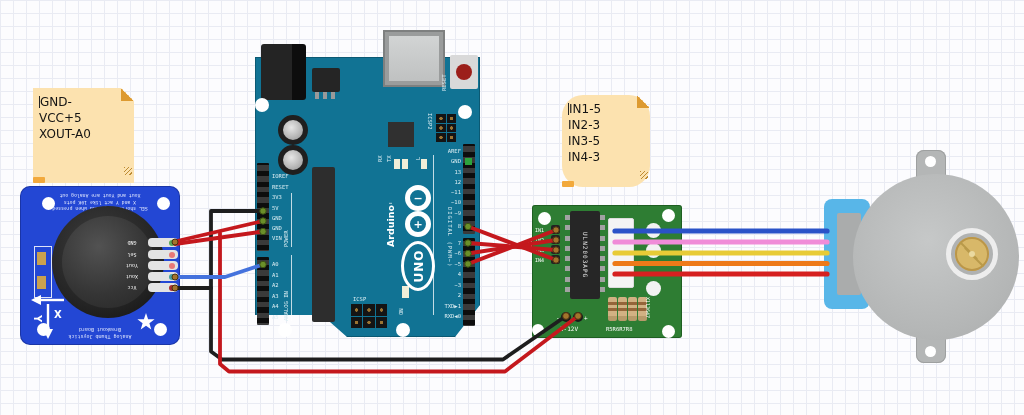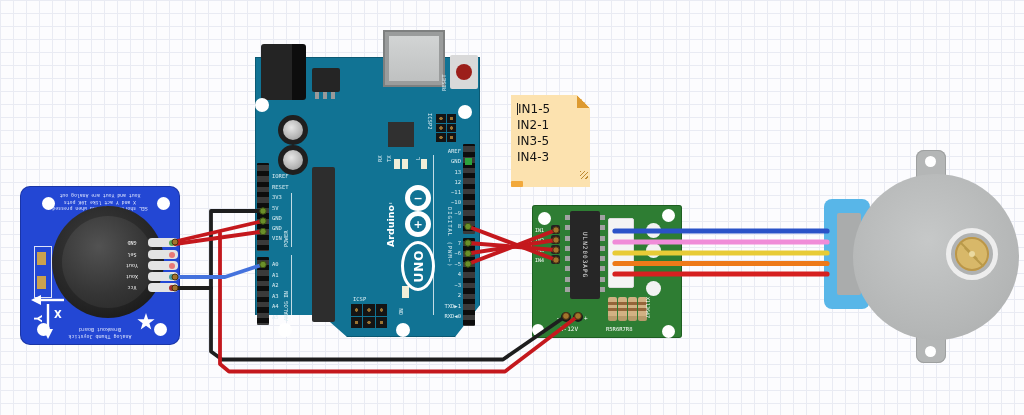--- a/index.html
+++ b/index.html
@@ -87,24 +87,32 @@
   .mshaft::before{left:-12px;top:7px;}
   .mshaft::after{left:4px;top:24px;}
   .mconn{position:absolute;left:4px;top:54px;width:46px;height:110px;border-radius:8px;background:#58b6e8;z-index:1;}
   .mconn .inner{position:absolute;left:13px;top:14px;width:24px;height:82px;background:#aaacac;border-radius:2px;}
 </style>
 </head>
 <body>
 
 <div class="stage">
 
-
-  <div class="note" style="left:511px;top:95px;width:79px;height:92px;">
+  <div class="note" style="left:33px;top:88px;width:101px;height:95px;">
+    <div><span class="caret"></span><span>GND-</span></div>
+    <div><span>VCC+5</span></div>
+    <div><span>XOUT-A0</span></div>
+    <div class="fold"></div>
+    <div class="grip"></div>
+    <div class="strip"></div>
+  </div>
+
+  <div class="note" style="left:562px;top:95px;width:88px;height:92px;border-radius:21px;">
     <div><span class="caret"></span><span>IN1-5</span></div>
-    <div><span>IN2-1</span></div>
+    <div><span>IN2-3</span></div>
     <div><span>IN3-5</span></div>
     <div><span>IN4-3</span></div>
     <div class="fold"></div>
     <div class="grip"></div>
     <div class="strip"></div>
   </div>
 
   <div class="joy">
     <div class="hole" style="left:22px;top:11px;width:13px;height:13px;"></div>
     <div class="hole" style="left:137px;top:11px;width:13px;height:13px;"></div>

